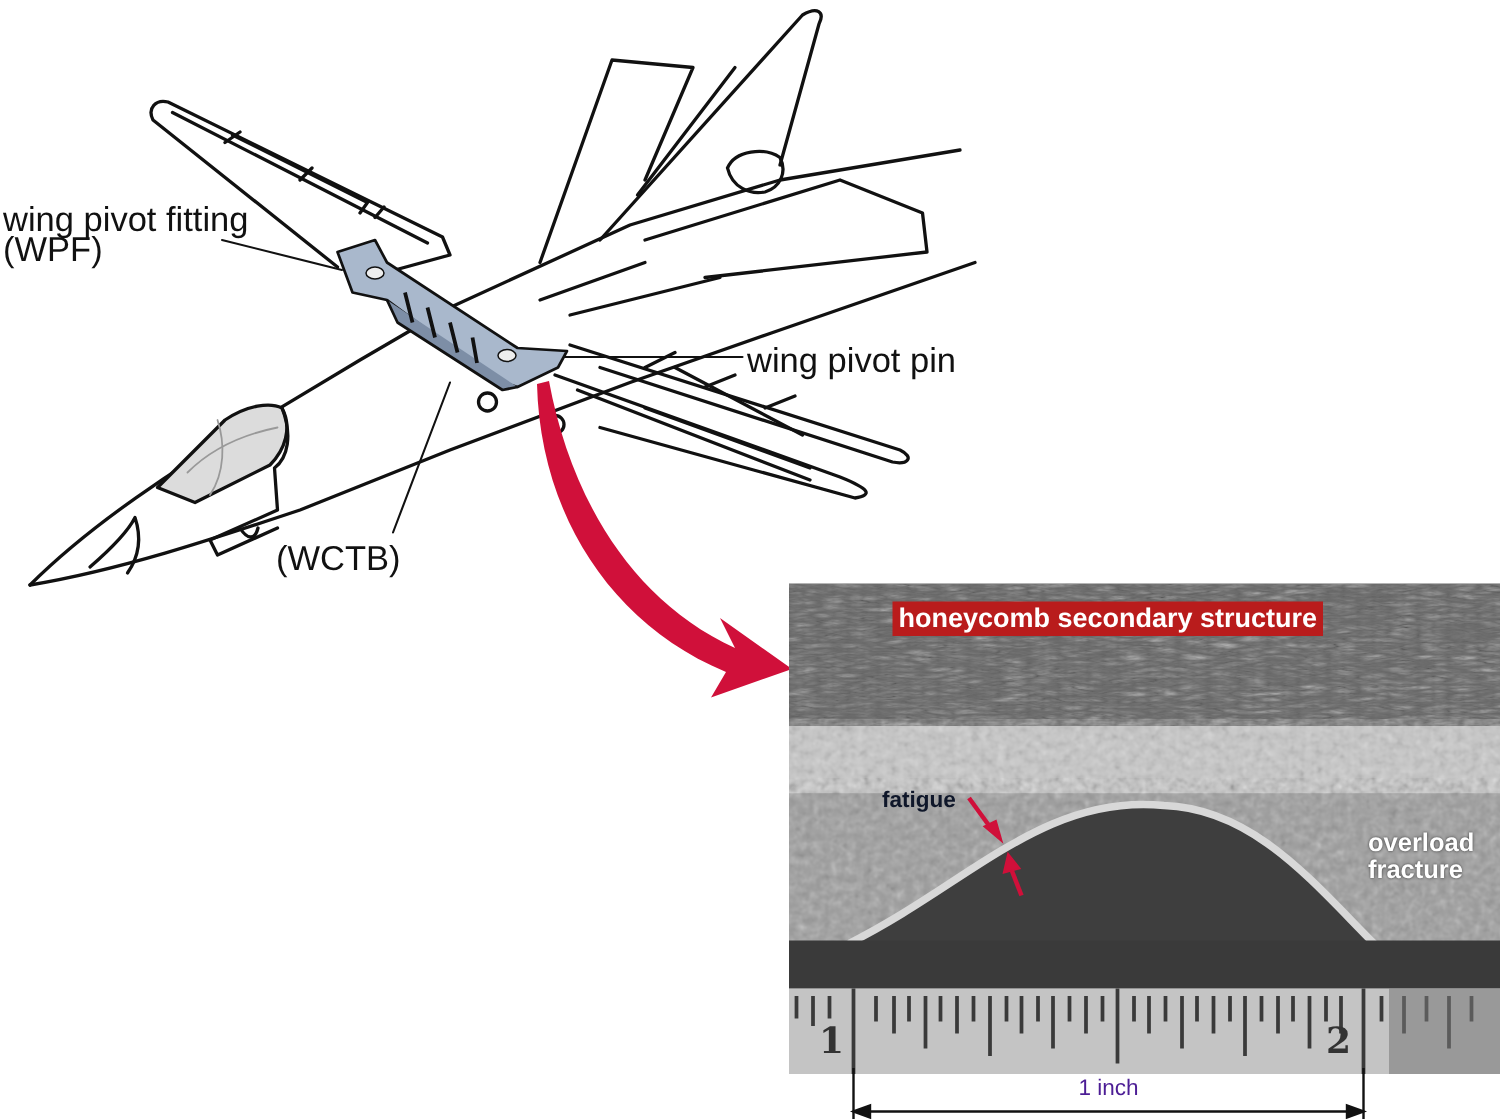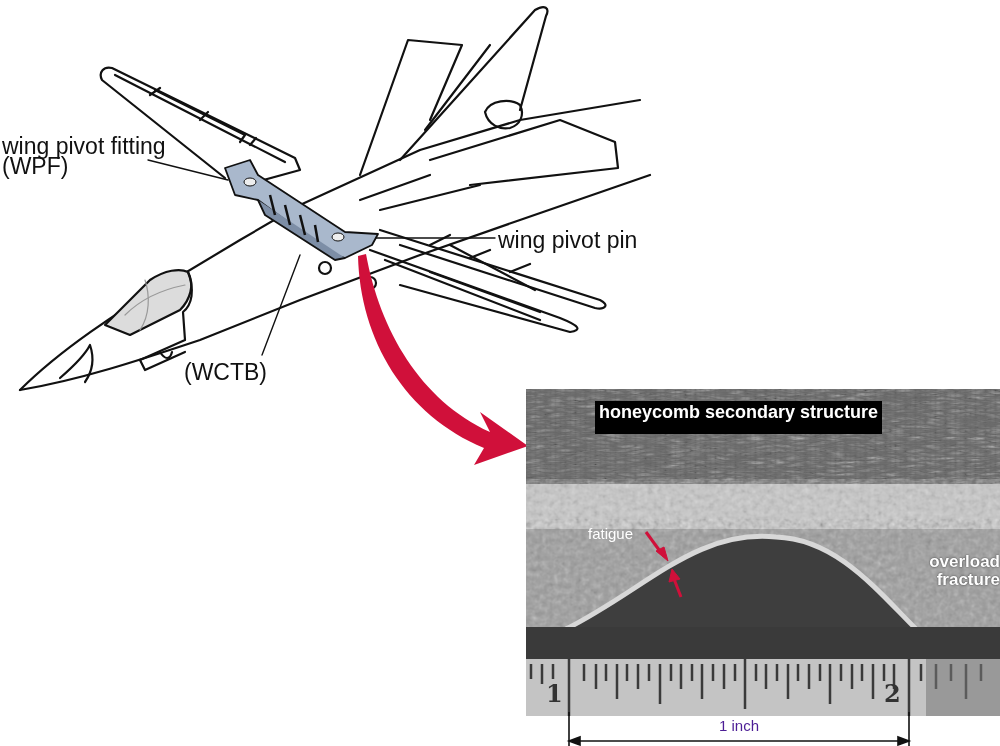--- a/index.html
+++ b/index.html
@@ -2,24 +2,24 @@
 <html><head>
   <meta charset="utf-8">
   <style>
     html, body { margin: 0; padding: 0; background: #ffffff; }
     body { width: 1000px; height: 746px; position: relative; overflow: hidden;
            font-family: "Liberation Sans", sans-serif; }
     .label { position: absolute; font-size: 23px; color: #111; line-height: 20px; white-space: nowrap; }
     #aircraft { position: absolute; left: 0; top: 0; }
     #photo { position: absolute; left: 526px; top: 389px; width: 474px; height: 327px; overflow: hidden; background: #888; }
     #photo svg { position: absolute; left: 0; top: 0; }
-    .photo-title { position: absolute; left: 69px; top: 12px; background: #000000; color: #fff;
-                   font-weight: bold; font-size: 18px; padding: 1px 4px 12px 4px; line-height: 20px; white-space: nowrap; }
-    .photo-label { position: absolute; color: #fff; font-weight: bold; font-size: 17px; text-align: right; line-height: 18px; text-shadow: 0 0 2px #333; }
-    .fatigue-label { position: absolute; color: #ffffff; font-weight: normal; font-size: 15px; }
+    .photo-title { position: absolute; left: 69px; top: 12px; background: #b91c1c; color: #fff;
+                   font-weight: bold; font-size: 18px; padding: 1px 4px 2px 4px; line-height: 20px; white-space: nowrap; }
+    .photo-label { position: absolute; color: #fff; font-weight: bold; font-size: 17px; text-align: left; line-height: 18px; text-shadow: 0 0 2px #333; }
+    .fatigue-label { position: absolute; color: #0f172a; font-weight: bold; font-size: 15px; }
     .ruler-num { position: absolute; font-weight: bold; font-size: 24px; color: #333; font-family: "DejaVu Serif", serif; }
     #scale { position: absolute; left: 566px; top: 712px; width: 346px; height: 34px; }
     .scale-label { position: absolute; left: 0; width: 346px; top: 5px; text-align: center; font-size: 15px; color: #4c1d95; }
   </style>
 </head>
 <body>
 
 <svg id="aircraft" width="1000" height="746" viewBox="0 0 1000 746">
   <g fill="none" stroke="#111" stroke-width="2.2" stroke-linejoin="round" stroke-linecap="round">
 

